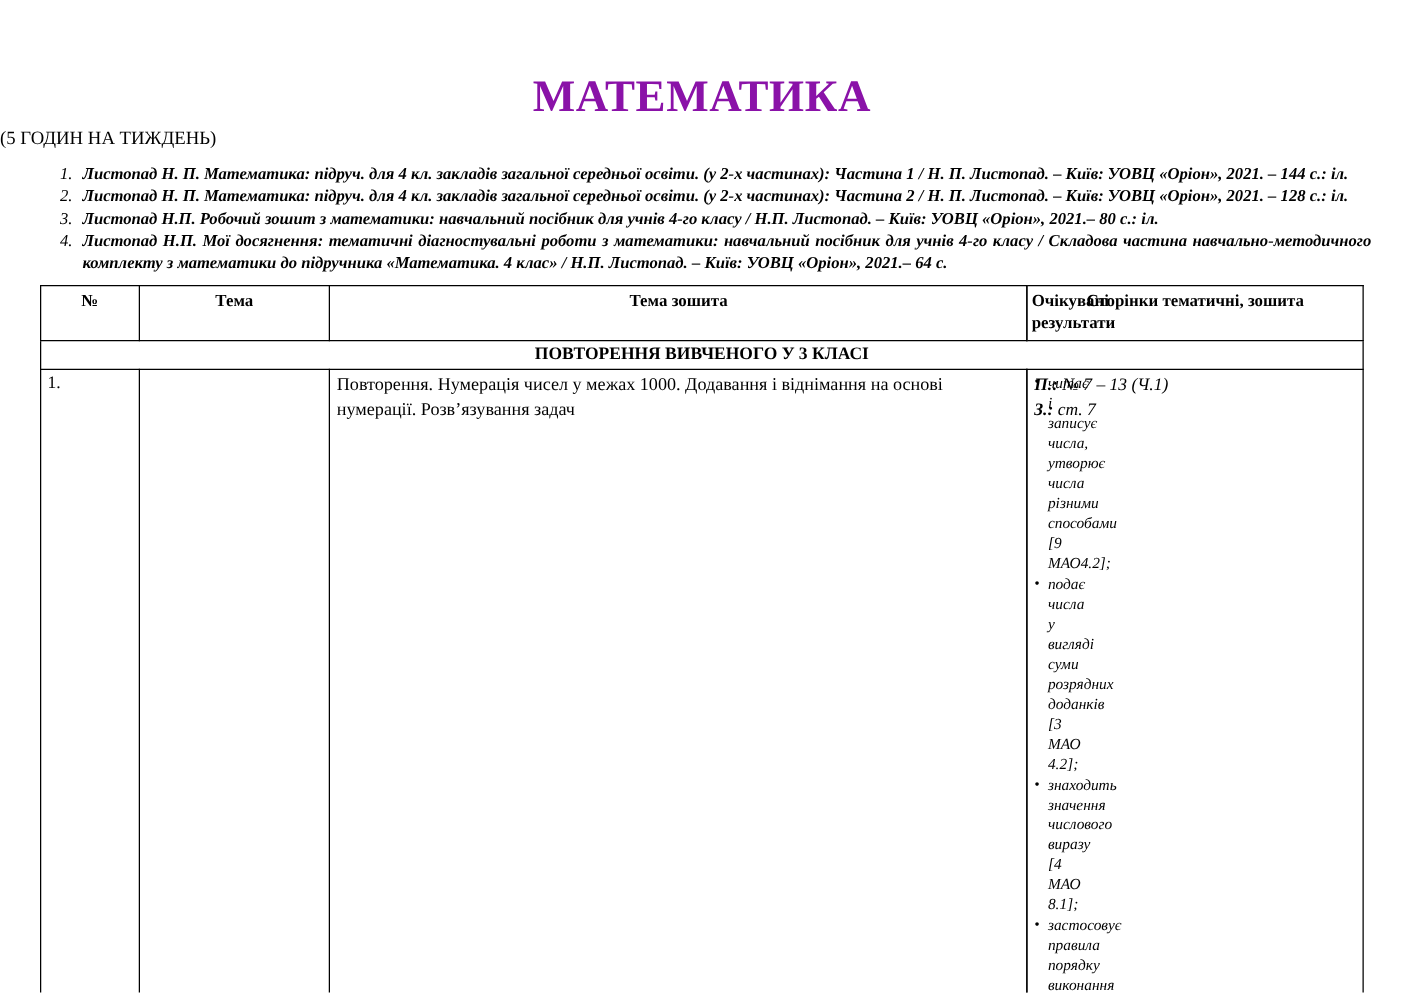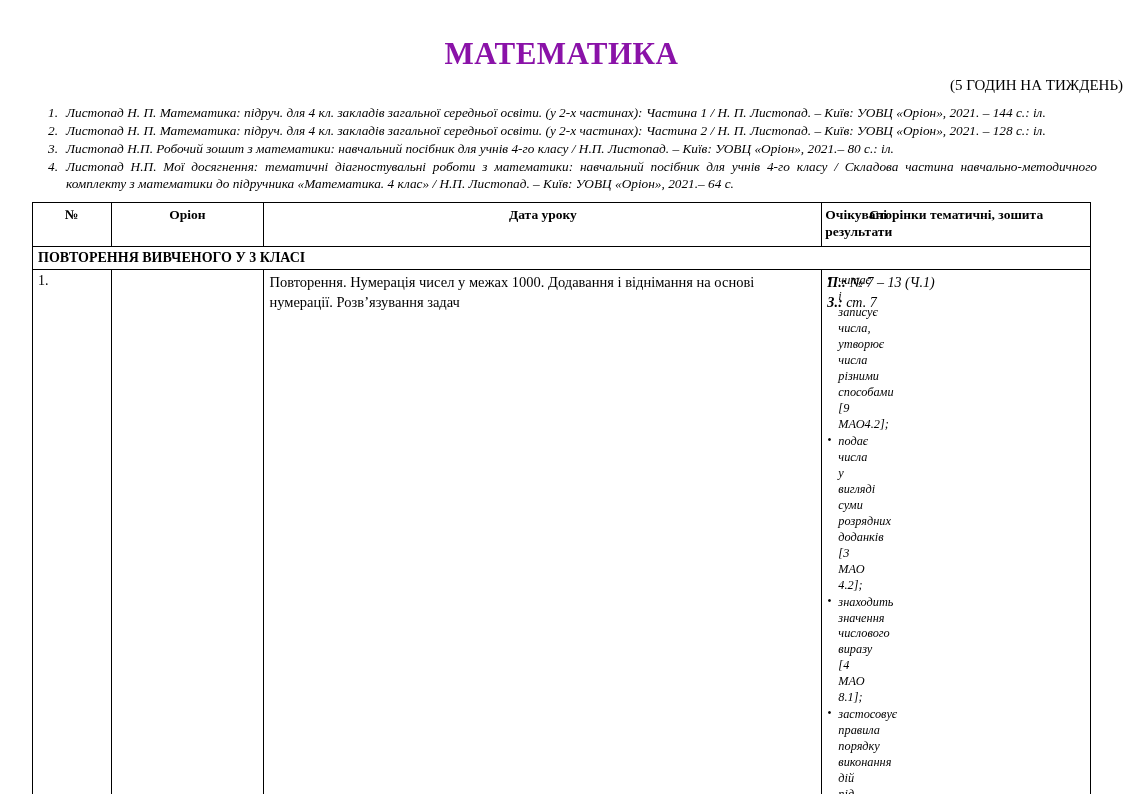--- a/index.html
+++ b/index.html
@@ -18,27 +18,27 @@
     position: relative;
     width: 1123px;
     height: 794px;
     padding: 0;
     box-sizing: border-box;
   }
   .title {
     text-align: center;
     color: #8a12a8;
     font-weight: bold;
-    font-size: 31px;
+    font-size: 36px;
     letter-spacing: 0.5px;
-    margin: 36px 0 0 0;
+    margin: 56px 0 0 0;
     font-family: "Liberation Serif", serif;
   }
   .subtitle {
-    text-align: right;
+    text-align: left;
     font-size: 15px;
     margin: 5px 0 0 0;
   }
   .biblio {
     margin: 10px 26px 0 40px;
     font-size: 13.3px;
     font-style: italic;
     line-height: 1.28;
   }
   .biblio-item {
@@ -49,20 +49,21 @@
     width: 26px;
     flex: 0 0 26px;
     text-align: right;
     padding-right: 8px;
     box-sizing: border-box;
     font-style: italic;
   }
   .biblio-text {
     flex: 1 1 auto;
     text-align: justify;
+    font-weight: bold;
   }
   table.plan {
     border-collapse: collapse;
     width: 1059px;
     margin: 10px auto 0 auto;
     table-layout: fixed;
   }
   table.plan th, table.plan td {
     border: 1px solid #000000;
     vertical-align: top;
@@ -92,20 +93,21 @@
     font-size: 12.3px;
     font-style: italic;
     line-height: 1.3;
   }
   td.cell-pages {
     font-size: 14px;
     font-style: italic;
     line-height: 1.45;
   }
   .section-row td {
+    text-align: center;
     font-weight: bold;
     font-size: 14px;
     padding: 4px 3px;
   }
   ul.bullets {
     margin: 0;
     padding: 0;
     list-style: none;
   }
   ul.bullets li {
@@ -159,22 +161,22 @@
     <colgroup>
       <col class="col-num">
       <col class="col-date">
       <col class="col-theme">
       <col class="col-results">
       <col class="col-pages">
     </colgroup>
     <thead>
       <tr>
         <th>№</th>
-        <th>Оріон</th>
-        <th>Дата уроку</th>
+        <th>Тема</th>
+        <th>Тема зошита</th>
         <th>Очікувані результати</th>
         <th>Сторінки тематичні, зошита</th>
       </tr>
     </thead>
     <tbody>
       <tr class="section-row">
         <td colspan="5">ПОВТОРЕННЯ ВИВЧЕНОГО У 3 КЛАСІ</td>
       </tr>
 
       <tr>

